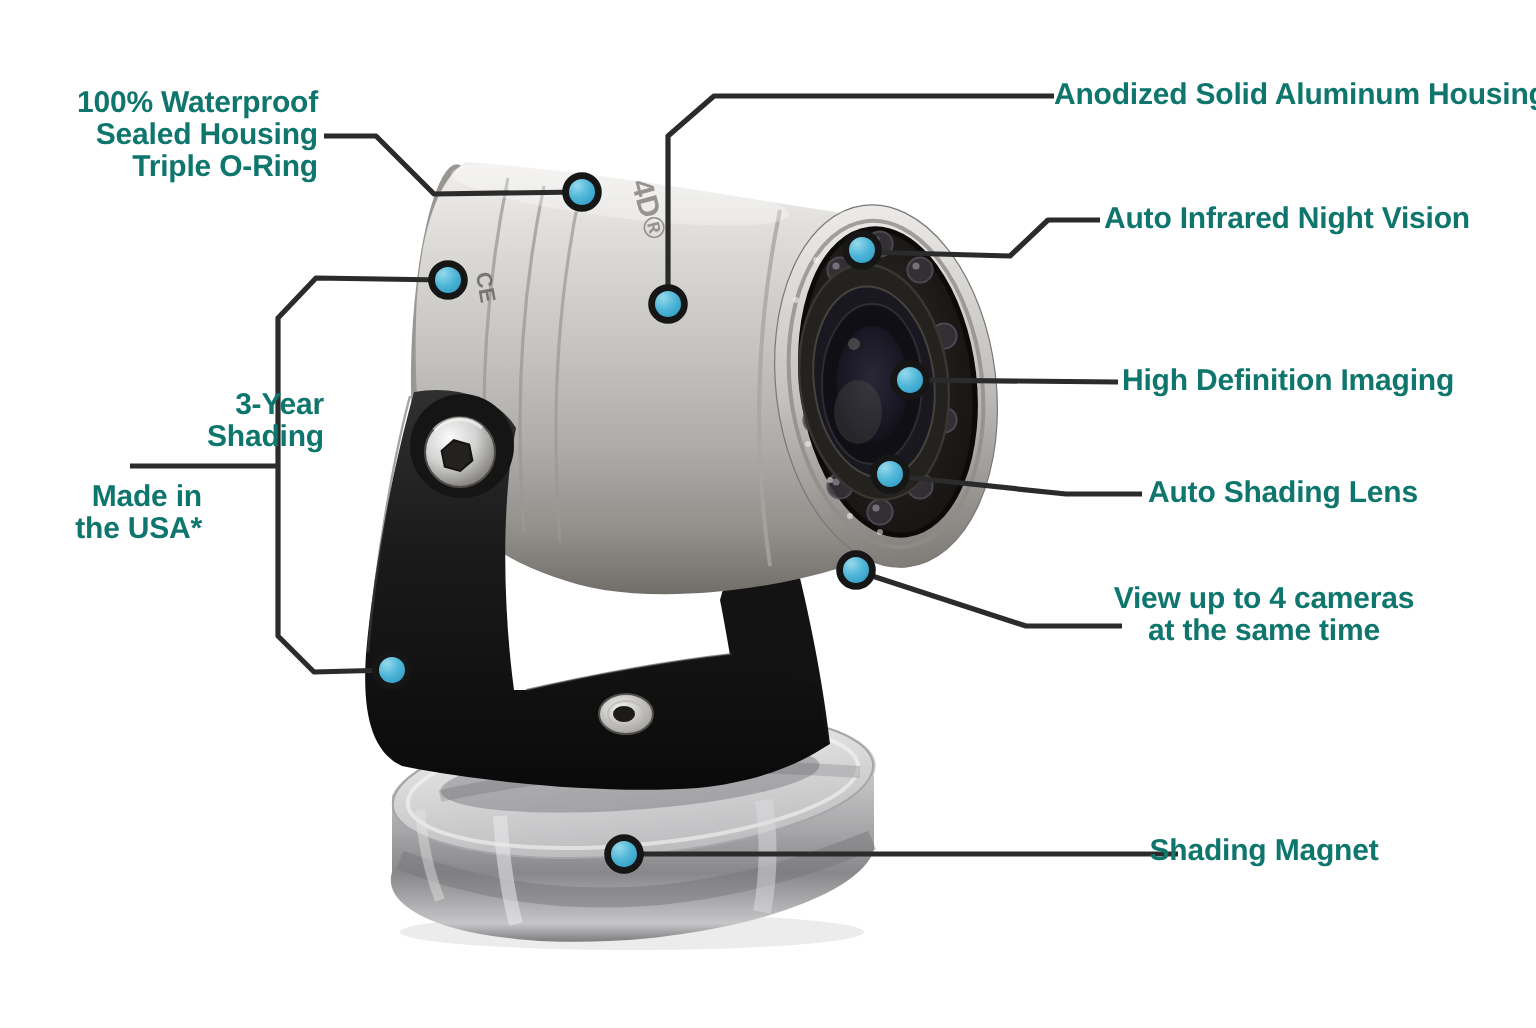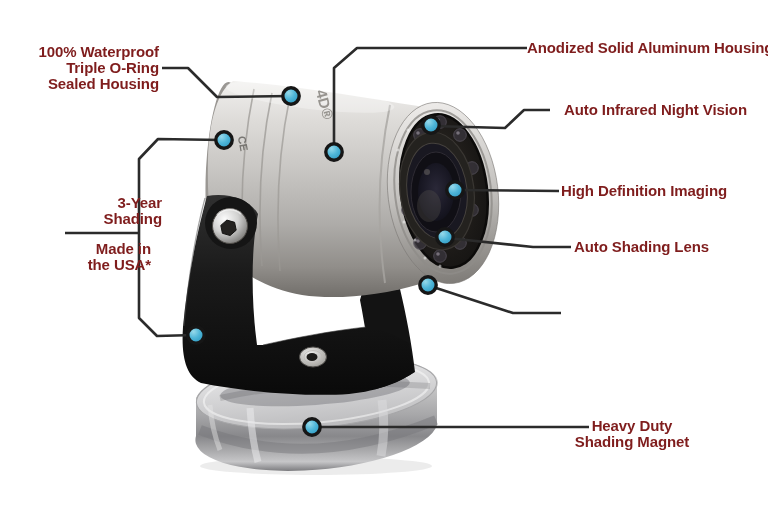--- a/index.html
+++ b/index.html
@@ -5,33 +5,33 @@
   html,body{margin:0;padding:0;}
   body{
     width:768px;height:514px;background:#ffffff;
     font-family:"Liberation Sans","DejaVu Sans",sans-serif;
     position:relative;overflow:hidden;
   }
   .stage{position:absolute;inset:0;width:768px;height:514px;}
   svg.art{position:absolute;left:0;top:0;}
   .label{
     position:absolute;
-    font-size:15px;font-weight:bold;color:#7f1d1d;
+    font-size:15px;font-weight:bold;color:#0f766e;
     letter-spacing:-0.1px;line-height:16px;white-space:nowrap;
   }
   .label.right{text-align:right;}
   .label.center{text-align:center;white-space:normal;}
   .lbl-waterproof{right:609px;top:44px;}
   .lbl-anodized{left:527px;top:40px;}
-  .lbl-infrared{left:552px;top:102px;margin-left:12px;}
+  .lbl-infrared{left:552px;top:102px;}
   .lbl-hd{left:561px;top:183px;}
   .lbl-shading{left:574px;top:239px;}
   .lbl-view4{left:531px;top:292px;width:202px;}
   .lbl-warranty{right:606px;top:195px;}
-  .lbl-madeusa{right:617px;top:241px;}
+  .lbl-madeusa{right:667px;top:241px;}
   .lbl-magnet{left:531px;top:418px;width:202px;}
 </style>
 </head>
 <body>
 
 <div class="stage">
 
 <svg class="art" width="768" height="514" viewBox="0 0 768 514">
   <defs>
     <linearGradient id="bodyGrad" x1="0" y1="0" x2="0" y2="1">
@@ -214,49 +214,52 @@
     <circle cx="455" cy="190" r="8.2"></circle>
     <circle cx="445" cy="237" r="8.2"></circle>
     <circle cx="428" cy="285" r="8.2"></circle>
     <circle cx="196" cy="335" r="8.2"></circle>
     <circle cx="312" cy="427" r="8.2"></circle>
   </g>
 </svg>
 
 <div class="label right lbl-waterproof">
   <div>100% Waterproof</div>
+  <div>Sealed Housing</div>
   <div>Triple O-Ring</div>
-  <div>Sealed Housing</div>
 </div>
 
 <div class="label lbl-anodized">
   <div>Anodized Solid Aluminum Housing</div>
 </div>
 
 <div class="label lbl-infrared">
   <div>Auto Infrared Night Vision</div>
 </div>
 
 <div class="label lbl-shading">
   <div>Auto Shading Lens</div>
 </div>
 
 <div class="label lbl-hd">
   <div>High Definition Imaging</div>
 </div>
 
+<div class="label center lbl-view4">
+  <div>View up to 4 cameras</div>
+  <div>at the same time</div>
+</div>
 
 <div class="label right lbl-warranty">
   <div>3-Year</div>
   <div>Shading</div>
 </div>
 
 <div class="label right lbl-madeusa">
   <div>Made in</div>
   <div>the USA*</div>
 </div>
 
 <div class="label center lbl-magnet">
-  <div>Heavy Duty</div>
   <div>Shading Magnet</div>
 </div>
 
 </div>
 
 </body></html>

